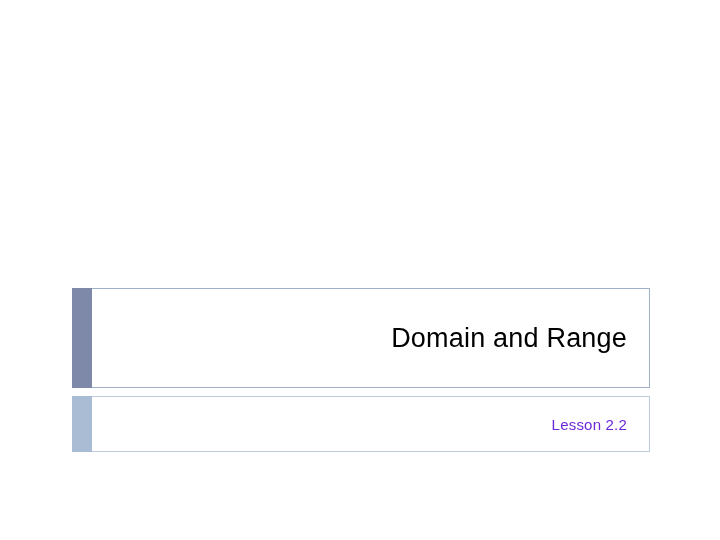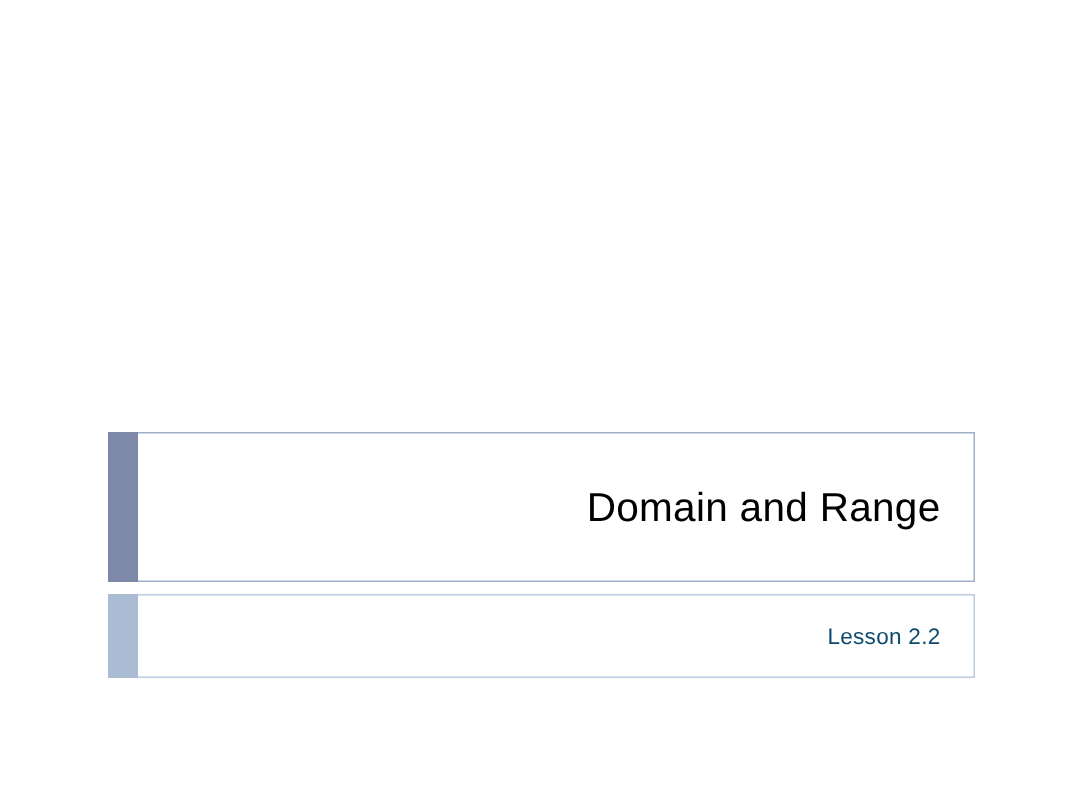--- a/index.html
+++ b/index.html
@@ -73,21 +73,21 @@
     border-left: none;
     background: #ffffff;
     display: flex;
     align-items: center;
     justify-content: flex-end;
     box-sizing: border-box;
     padding-right: 22px;
   }
   .subtitle-text {
     font-size: 15px;
-    color: #0c4a6e;
+    color: #6d28d9;
     letter-spacing: 0.2px;
     white-space: nowrap;
   }
 </style>
 </head>
 <body>
 
 <div class="slide">
 
   <div class="title-block">

